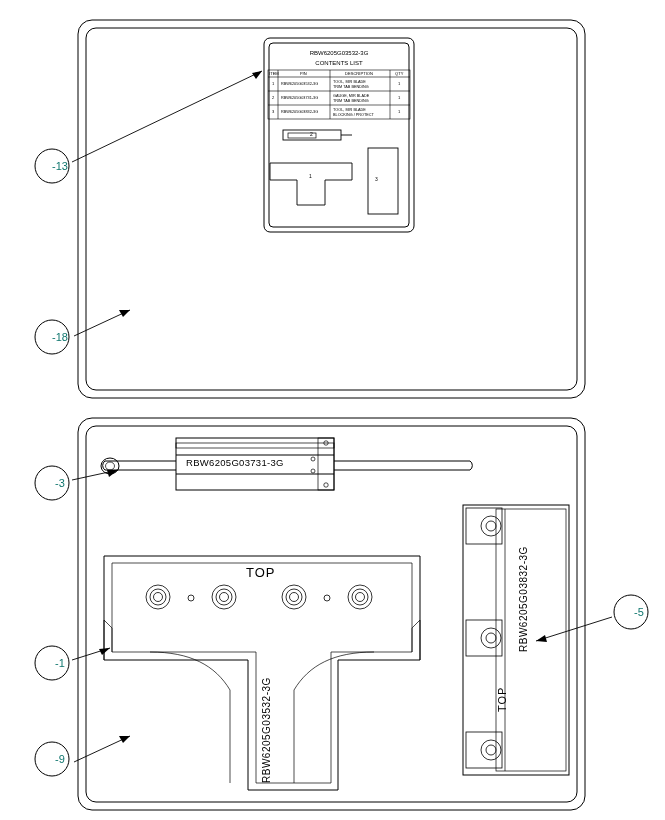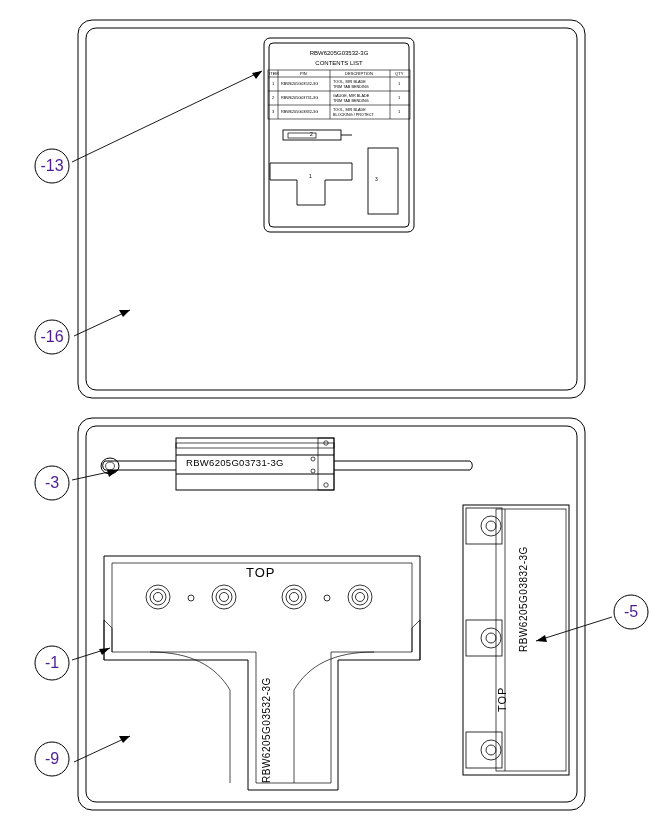--- a/index.html
+++ b/index.html
@@ -27,25 +27,25 @@
   }
   .txt {
     position: absolute;
     white-space: nowrap;
     font-family: "Liberation Sans", sans-serif;
     color: #000;
     line-height: 1;
   }
   .balloon-label {
     position: absolute;
-    width: 34px;
+    width: 50px;
     text-align: center;
-    font-size: 16px;
+    font-size: 11px;
     line-height: 22px;
-    color: #4c1d95;
+    color: #0f766e;
   }
   .rot90 {
     transform: rotate(-90deg);
     transform-origin: left top;
   }
   .ctr {
     text-align: center;
   }
   .tbl-txt {
     position: absolute;
@@ -200,21 +200,21 @@
       <g stroke-width="0.9">
         <line x1="612" y1="617" x2="536" y2="641"></line>
         <path d="M536,641 L547,642 L545,635 Z" fill="#000" stroke="none"></path>
       </g>
       <circle cx="631" cy="612" r="17"></circle>
 
     </g>
   </svg>
 
   <div class="balloon-label" style="left:35px; top:155px;">-13</div>
-  <div class="balloon-label" style="left:35px; top:326px;">-16</div>
+  <div class="balloon-label" style="left:35px; top:326px;">-18</div>
   <div class="balloon-label" style="left:35px; top:472px;">-3</div>
   <div class="balloon-label" style="left:35px; top:652px;">-1</div>
   <div class="balloon-label" style="left:35px; top:748px;">-9</div>
   <div class="balloon-label" style="left:614px; top:601px;">-5</div>
 
   <div class="txt ctr" style="left:269px; top:50px; width:140px; font-size:6px;">RBW6205G03532-3G</div>
   <div class="txt ctr" style="left:269px; top:60px; width:140px; font-size:6px;">CONTENTS LIST</div>
 
   <div class="tbl-txt" style="left:269px; top:71.5px;">ITEM</div>
   <div class="tbl-txt" style="left:300px; top:71.5px;">P/N</div>

